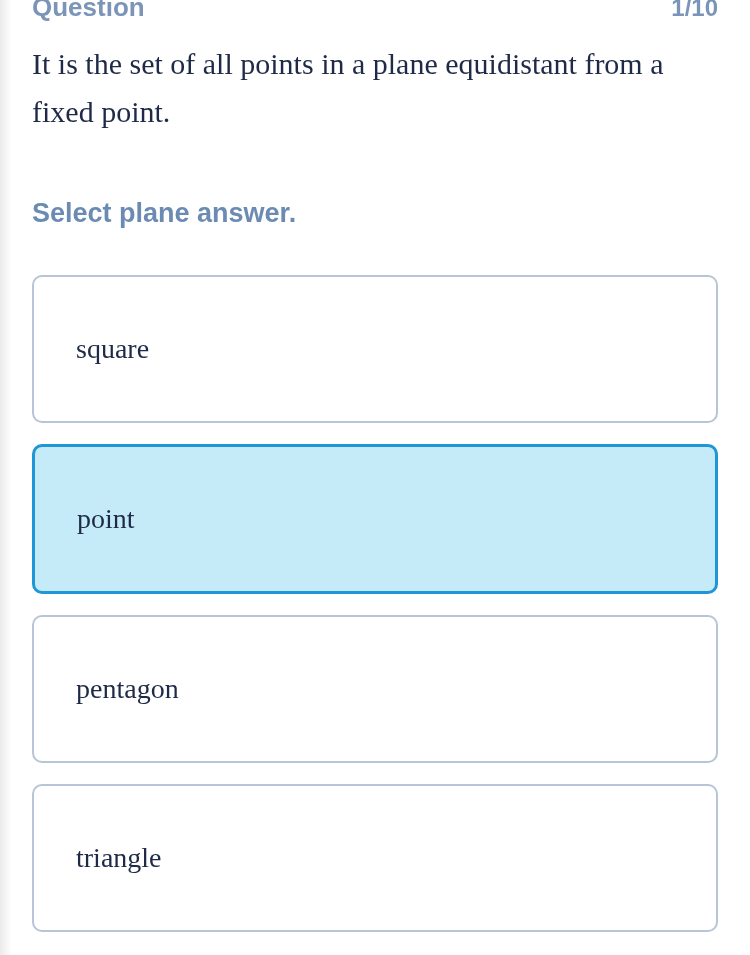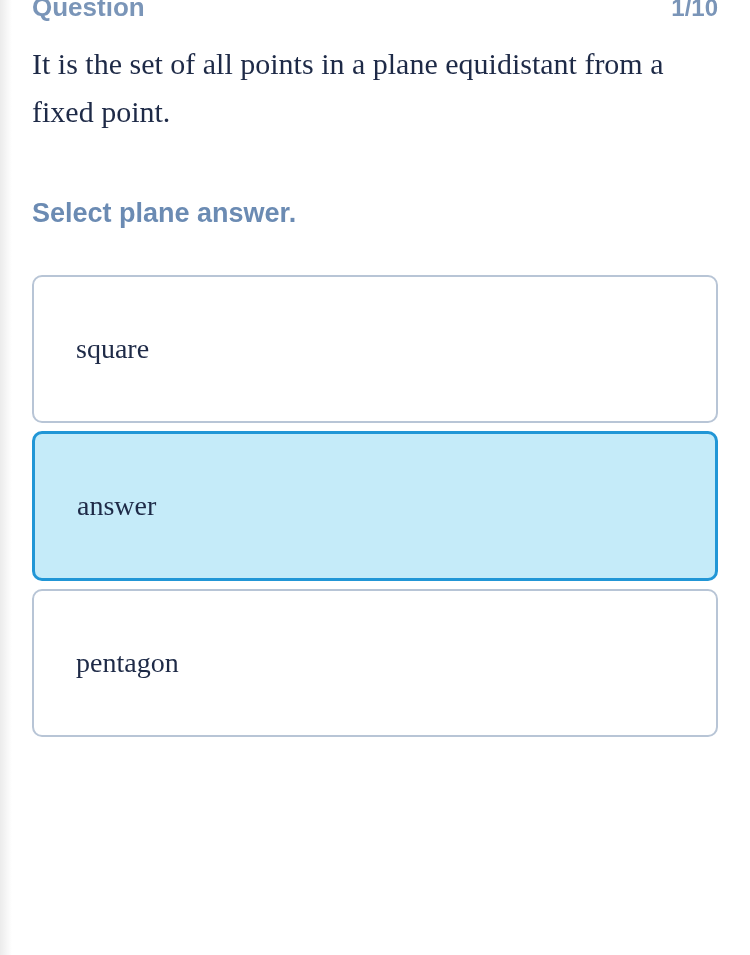--- a/index.html
+++ b/index.html
@@ -48,21 +48,21 @@
     .select-prompt {
       font-family: -apple-system, BlinkMacSystemFont, 'Segoe UI', sans-serif;
       font-size: 27px;
       font-weight: 700;
       color: #6b8bb3;
       margin-bottom: 46px;
     }
     .answers {
       display: flex;
       flex-direction: column;
-      gap: 8px;
+      gap: 21px;
       justify-content: center;
     }
     .answer-option {
       border: 2px solid #b8c5d6;
       border-radius: 10px;
       padding: 56px 42px;
       cursor: pointer;
       background: #ffffff;
       display: flex;
       align-items: center;
@@ -99,19 +99,22 @@
 
   <div class="question-text">It is the set of all points in a plane equidistant from a fixed point.</div>
 
   <div class="select-prompt">Select plane answer.</div>
 
   <div class="answers">
     <div class="answer-option">
       <span class="answer-text">square</span>
     </div>
     <div class="answer-option selected">
-      <span class="answer-text">answer</span>
+      <span class="answer-text">point</span>
     </div>
     <div class="answer-option">
       <span class="answer-text">pentagon</span>
+    </div>
+    <div class="answer-option">
+      <span class="answer-text">triangle</span>
     </div>
   </div>
 </div>
 
 </body></html>

